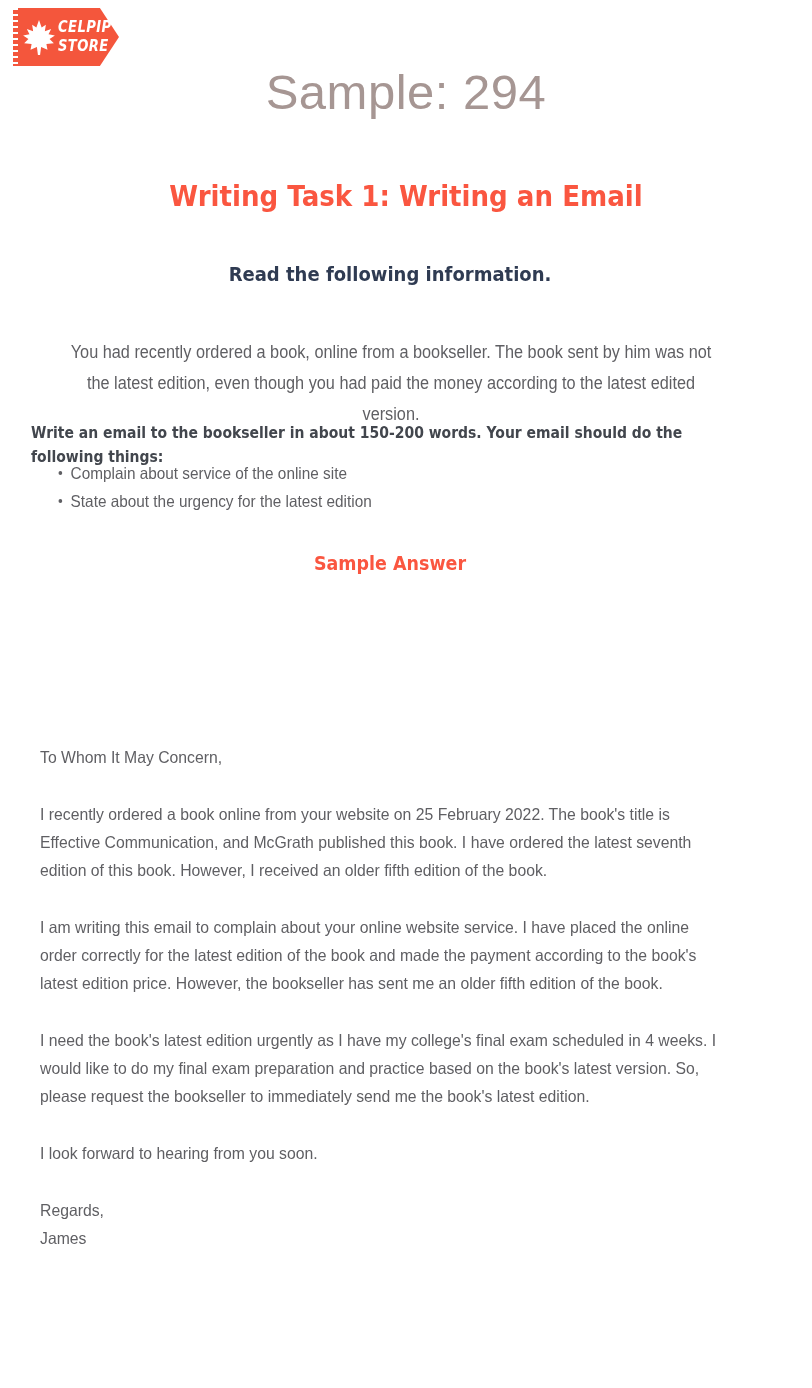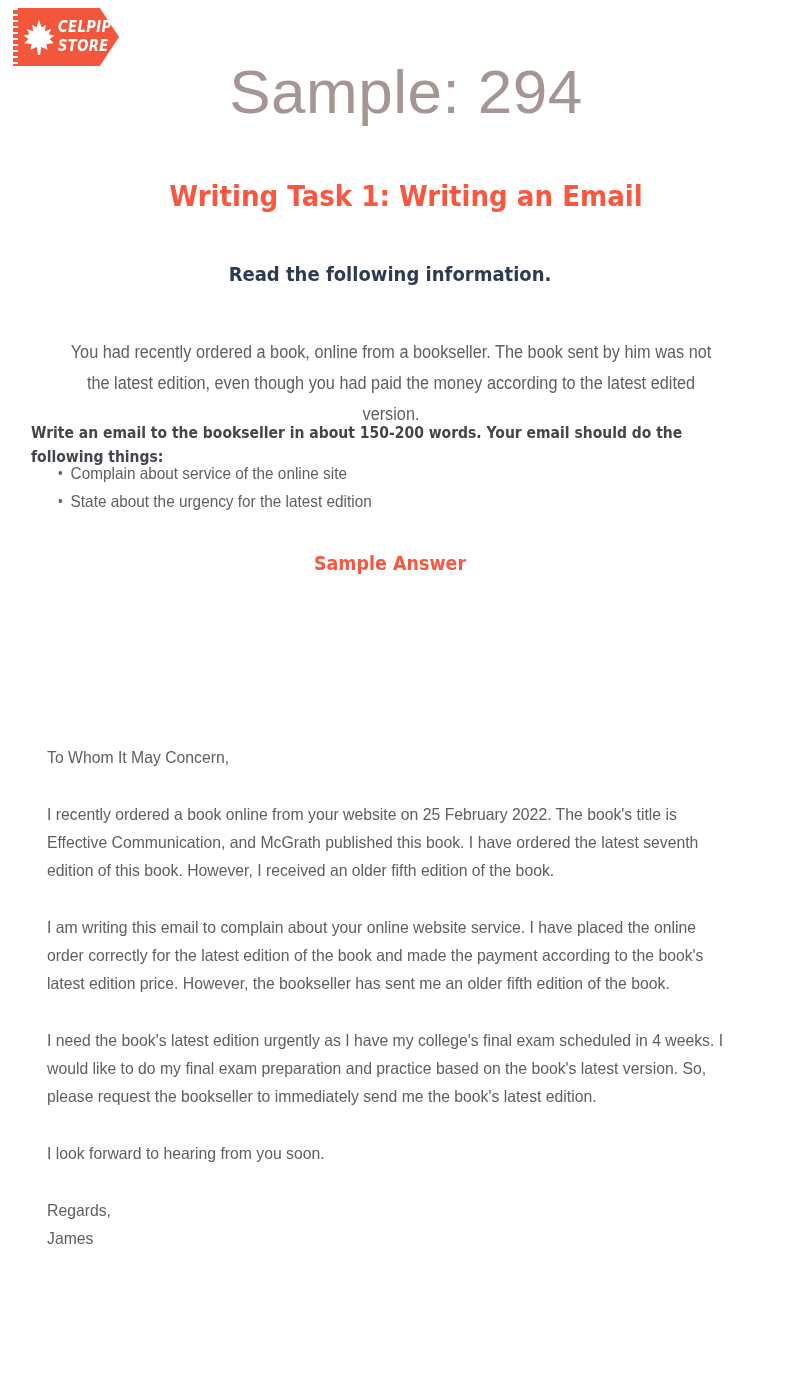--- a/index.html
+++ b/index.html
@@ -68,21 +68,21 @@
 
   
   #sample-title {
     position: absolute;
     left: 0;
     top: 53px;
     width: 812px;
     text-align: center;
     font-family: "Liberation Sans", sans-serif;
     font-weight: 300;
-    font-size: 62px;
+    font-size: 49px;
     line-height: 78px;
     color: #a69693;
     letter-spacing: 0.5px;
   }
 
   #task-heading {
     position: absolute;
     left: 0;
     top: 177px;
     width: 812px;
@@ -177,21 +177,21 @@
     font-weight: bold;
     font-size: 19px;
     line-height: 27px;
     color: #FA5640;
     transform: scaleX(0.92);
     transform-origin: center top;
   }
 
   #answer-body {
     position: absolute;
-    left: 47px;
+    left: 40px;
     top: 743px;
     width: 722px;
   }
   #answer-body p {
     margin: 0 0 29px 0;
     font-size: 16.5px;
     line-height: 28px;
     color: #5f5f63;
     transform: scaleX(0.955);
     transform-origin: left top;

